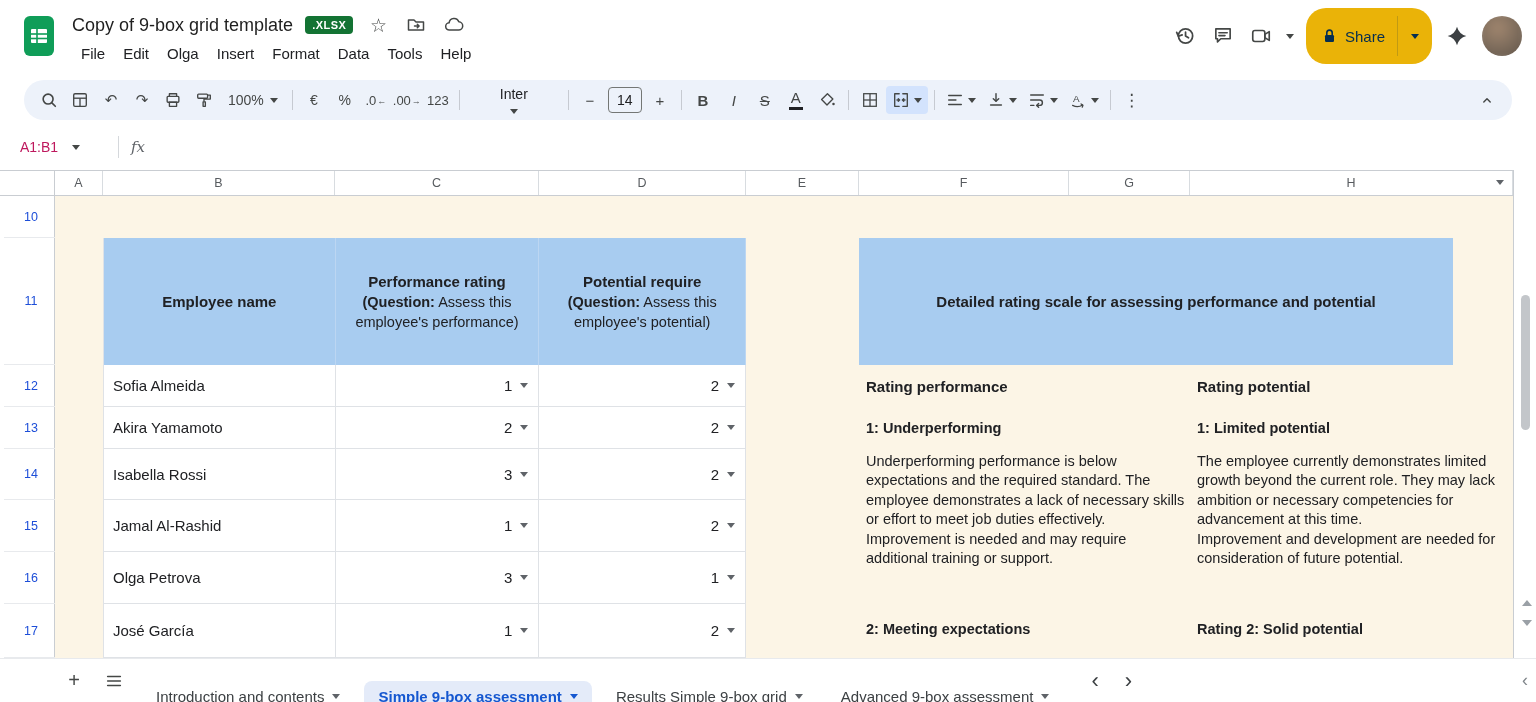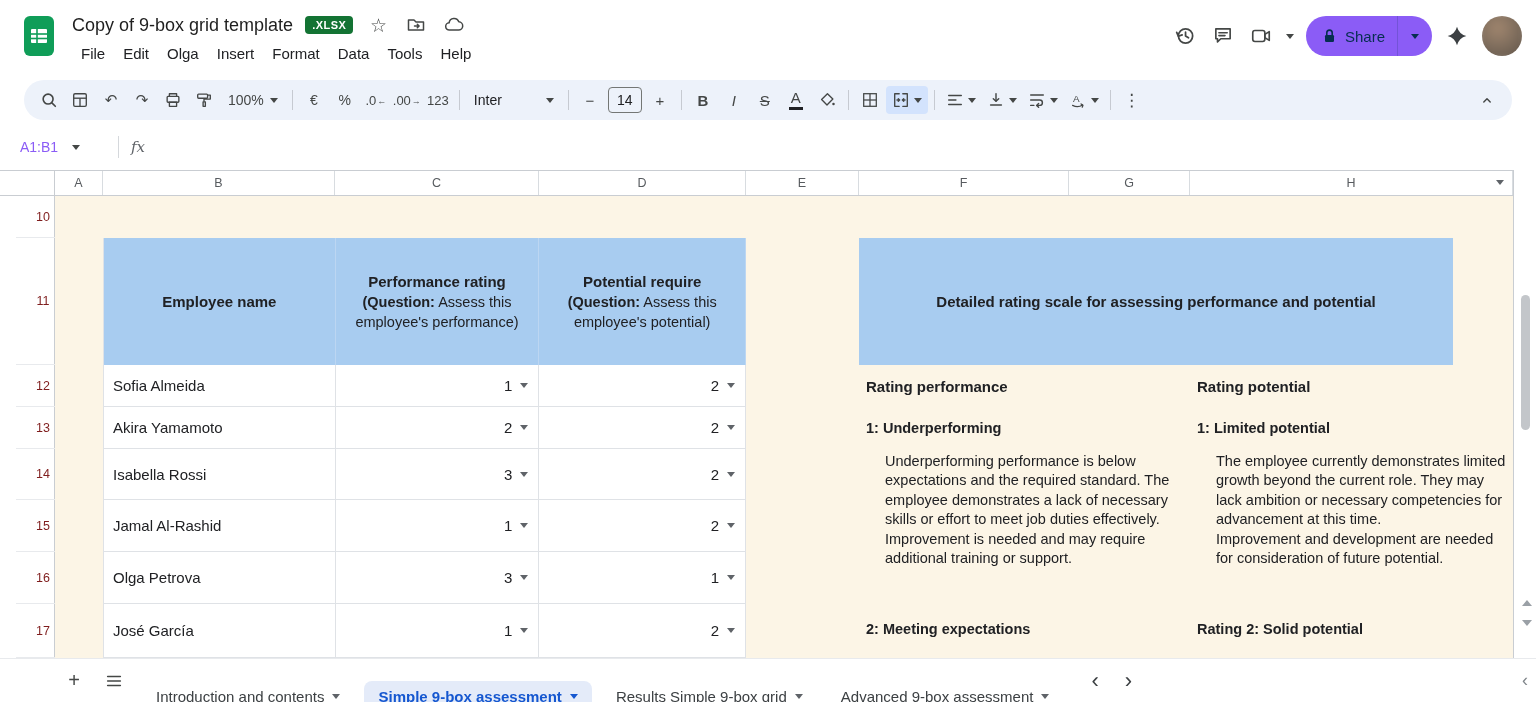--- a/index.html
+++ b/index.html
@@ -12,62 +12,62 @@
   .logo { position:absolute; left:23px; top:15px; }
   .title-block { position:absolute; left:72px; top:10px; }
   .title-row { display:flex; align-items:center; gap:12px; height:30px; }
   .doc-title { font-size:18px; color:#1f1f1f; }
   .xlsx-badge { background:#137333; color:#fff; font-size:11px; font-weight:bold; letter-spacing:.5px; padding:3px 7px; border-radius:4px; }
   .t-ico { display:flex; align-items:center; justify-content:center; width:26px; height:26px; border-radius:50%; color:#444746; }
   .star-g { font-size:19px; line-height:1; color:#444746; }
   .menubar { display:flex; margin-top:3px; }
   .menubar span { font-size:15px; color:#202124; padding:2px 9px; border-radius:6px; cursor:default; }
   .tb-right { position:absolute; right:14px; top:14px; display:flex; align-items:center; gap:12px; height:44px; }
-  .share-pill { display:flex; align-items:center; height:40px; background:#8b5cf6; border-radius:20px; overflow:hidden; }
+  .share-pill { display:flex; align-items:center; height:56px; background:#eab308; border-radius:20px; overflow:hidden; }
   .share-main { display:flex; align-items:center; gap:8px; padding:0 12px 0 16px; height:100%; }
   .share-label { font-size:15px; font-weight:500; color:#062e50; }
   .share-div { width:1px; height:40px; background:rgba(6,46,80,.18); }
   .share-caret { display:flex; align-items:center; justify-content:center; width:34px; height:100%; }
   .avatar { width:40px; height:40px; border-radius:50%; overflow:hidden; position:relative; }
   .avatar-in { position:absolute; inset:-6px; background:radial-gradient(circle at 42% 35%, #a2876f 0%, #7d6c5c 45%, #54493f 100%); filter:blur(4px); }
 
   
   .toolbar { position:absolute; top:80px; left:24px; right:24px; height:40px; background:#edf2fa; border-radius:20px; display:flex; align-items:center; padding:0 10px; gap:1px; }
   .ico { display:flex; align-items:center; justify-content:center; min-width:30px; height:28px; border-radius:4px; color:#444746; font-size:15px; }
   .ico.txt { font-size:14px; padding:0 4px; }
   .sep { width:1px; height:20px; background:#c6cad1; margin:0 5px; }
   .zoom { display:flex; align-items:center; gap:6px; padding:0 8px; height:28px; font-size:14px; color:#444746; }
   .crt { width:0; height:0; border-left:4px solid transparent; border-right:4px solid transparent; border-top:5px solid #444746; }
-  .font-sel { display:flex; align-items:center; justify-content:space-between; width:96px; padding:0 8px; height:28px; font-size:14px; color:#202124; }
+  .font-sel { display:flex; align-items:center; justify-content:space-between; width:96px; padding:0 8px; height:28px; font-size:14px; color:#202124;flex-direction:column; }
   .size-box { width:34px; height:26px; border:1px solid #747775; border-radius:4px; display:flex; align-items:center; justify-content:center; font-size:14px; color:#202124; margin:0 2px; }
   .b { font-weight:bold; }
   .i { font-style:italic; }
   .s { text-decoration:line-through; }
   .a-col { display:flex; flex-direction:column; align-items:center; line-height:1; }
   .a-col .bar { width:14px; height:3px; background:#202124; margin-top:2px; }
   .merge-ctl { display:flex; align-items:center; gap:4px; background:#d3e3fd; border-radius:4px; padding:0 6px; height:28px; }
   .dd-ctl { display:flex; align-items:center; gap:4px; padding:0 5px; height:28px; border-radius:4px; }
   .spacer { flex:1; }
   .dec-lab { display:flex; align-items:flex-end; gap:1px; font-size:13px; color:#444746; }
   .dec-lab .sm { font-size:9px; padding-bottom:2px; }
 
   
   .formula-bar { position:absolute; top:124px; left:0; right:0; height:46px; display:flex; align-items:center; padding-left:14px; background:#fff; }
-  .name-box { display:flex; align-items:center; gap:14px; width:100px; font-size:14px; color:#8b5cf6; padding:4px 6px; }
+  .name-box { display:flex; align-items:center; gap:14px; width:100px; font-size:14px; color:#be185d; padding:4px 6px; }
   .fb-div { width:1px; height:22px; background:#d5d8dc; margin:0 12px 0 4px; }
   .fx { font-family:"DejaVu Serif", serif; font-style:italic; font-size:15px; color:#5f6368; }
 
   
   .sheet { position:absolute; top:170px; left:0; height:488px; width:1536px; background:#fcf5e6; }
   .corner { position:absolute; left:0; top:0; width:55px; height:26px; background:#fff; border-top:1px solid #c9cdd2; border-bottom:1px solid #c9cdd2; border-right:1px solid #c9cdd2; }
   .col-headers { position:absolute; left:55px; top:0; height:26px; right:23px; display:flex; background:#fff; border-top:1px solid #c9cdd2; border-bottom:1px solid #c9cdd2; }
   .ch { display:flex; align-items:center; justify-content:center; font-size:12.5px; color:#575b5f; border-right:1px solid #d8dce0; position:relative; }
   .ch .h-crt { position:absolute; right:8px; top:9px; border-top-color:#5f6368; }
   .row-gutter { position:absolute; left:0; top:26px; width:55px; bottom:0; background:#fff; border-right:1px solid #c9cdd2; }
-  .rn { position:absolute; left:16px; width:54px; display:flex; align-items:center; justify-content:center; font-size:12.5px; color:#7f1d1d; border-bottom:1px solid #e8eaed; }
+  .rn { position:absolute; left:4px; width:54px; display:flex; align-items:center; justify-content:center; font-size:12.5px; color:#1d4ed8; border-bottom:1px solid #e8eaed; }
   .canvas { position:absolute; left:55px; top:26px; right:23px; bottom:0; background:#fcf5e6; overflow:hidden; }
 
   
   .emp-table { position:absolute; left:48px; top:42px; width:643px; border-left:1px solid #dfe2e6; }
   .t-head { display:flex; height:127px; }
   .t-head .hc { background:#a8ccf0; border-right:1px solid #bcd6f2; display:flex; flex-direction:column; align-items:center; justify-content:center; text-align:center; padding:0 12px; line-height:20px; }
   .hc-title { font-weight:bold; font-size:15px; }
   .hc-sub { font-size:14.5px; }
   .hc-sub .q { font-weight:bold; }
   .c1 { width:232px; } .c2 { width:204px; } .c3 { width:207px; }
@@ -78,21 +78,21 @@
   .t-row .cell { border-right:1px solid #dfe2e6; border-bottom:1px solid #dfe2e6; display:flex; align-items:center; font-size:15px; }
   .cell.name { padding-left:9px; }
   .cell.rate { justify-content:flex-end; padding-right:10px; gap:8px; }
   .rate .crt { border-top-color:#5f6368; }
 
   
   .scale-head { position:absolute; left:804px; top:42px; width:594px; height:127px; background:#a8ccf0; display:flex; align-items:center; justify-content:center; text-align:center; font-weight:bold; font-size:15px; padding:0 30px; }
   .scale-col { position:absolute; top:0; bottom:0; }
   .scale-col .s-h { position:absolute; top:169px; height:42px; display:flex; align-items:center; font-weight:bold; font-size:15px; }
   .scale-col .s-l1 { position:absolute; top:211px; height:42px; display:flex; align-items:center; font-weight:bold; font-size:14.5px; }
-  .scale-col .s-body { position:absolute; top:256px; font-size:14.5px; line-height:19.4px; white-space:pre-line;margin-left:19px; }
+  .scale-col .s-body { position:absolute; top:256px; font-size:14.5px; line-height:19.4px; white-space:pre-line; }
   .scale-col .s-next { position:absolute; top:408px; height:50px; display:flex; align-items:center; font-weight:bold; font-size:14.5px; }
   .sc-left { left:811px; width:324px; }
   .sc-right { left:1142px; width:313px; }
 
   
   .vscroll { position:absolute; right:0; top:0; bottom:0; width:23px; background:#fff; border-left:1px solid #c9cdd2; }
   .vthumb { position:absolute; left:7px; top:125px; width:9px; height:135px; background:#c3c6ca; border-radius:5px; }
   .step { position:absolute; left:8px; width:0; height:0; border-left:5px solid transparent; border-right:5px solid transparent; }
   .step.up { bottom:52px; border-bottom:6px solid #9aa0a6; }
   .step.dn { bottom:32px; border-top:6px solid #9aa0a6; }

